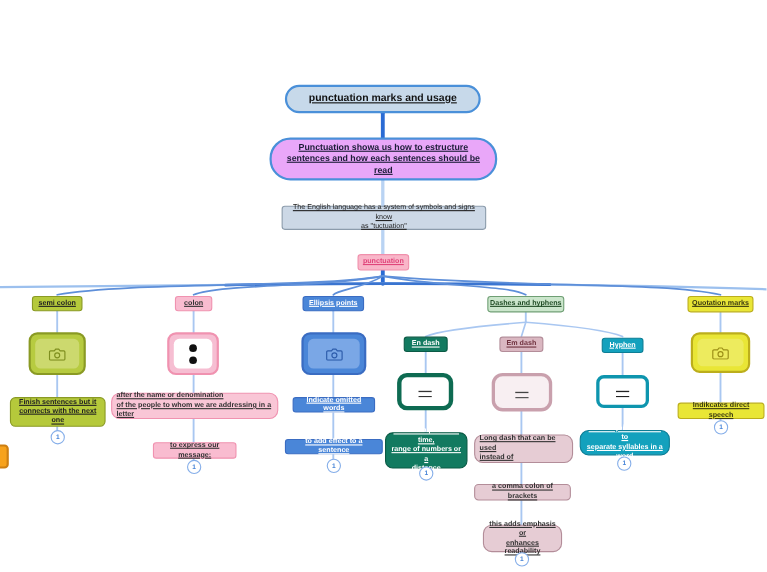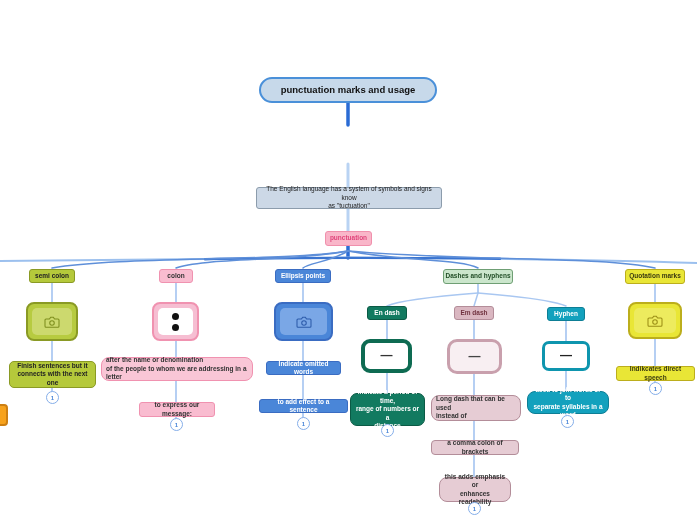--- a/index.html
+++ b/index.html
@@ -1,20 +1,20 @@
 <!DOCTYPE html>
 <html><head>
 <meta charset="utf-8">
 <style>
   html,body{margin:0;padding:0;background:#fff;}
   .canvas{position:relative;width:697px;height:520px;background:#ffffff;overflow:hidden;
           font-family:"Liberation Sans",sans-serif;}
   svg.wires{position:absolute;left:0;top:0;z-index:0;}
   .node{position:absolute;box-sizing:border-box;display:flex;align-items:center;justify-content:center;
-        text-align:center;line-height:1.3;z-index:2;}
+        text-align:center;line-height:1.3;z-index:2;text-decoration:underline;}
   .pre{white-space:pre-line;}
   
   #root{left:259px;top:77px;width:178px;height:26px;background:#c7d9ea;border:2px solid #4a90d9;
         border-radius:13px;font-size:9.5px;font-weight:bold;color:#111;}
   #definition{left:245px;top:125px;width:207px;height:39px;background:#e9a7f9;border:2px solid #4a90d9;
         border-radius:19px;font-size:8px;font-weight:bold;color:#1c1c38;padding:2px 8px;}
   #note{left:256px;top:187px;width:186px;height:22px;background:#ccd8e6;border:1px solid #8c9cac;
         border-radius:3px;font-size:6.5px;color:#222;padding:1px 3px;}
   #hub{left:325px;top:231px;width:47px;height:15px;background:#f9b6c9;border:1px solid #f090ac;
         border-radius:3px;font-size:6.5px;font-weight:bold;color:#e0457b;}
@@ -93,20 +93,21 @@
       <path d="M478,293 L474,306" stroke="#a9c7f1" stroke-width="1.5"></path>
       <path d="M478,293 C516,296 552,300 566,306" stroke="#a9c7f1" stroke-width="1.5"></path>
       <path d="M387,320 L387,424" stroke="#a9c7f1" stroke-width="1.7"></path>
       <path d="M474,320 L474,502" stroke="#a9c7f1" stroke-width="1.7"></path>
       <path d="M566,321 L566,415" stroke="#a9c7f1" stroke-width="1.7"></path>
       <path d="M655,284 L655,382" stroke="#a9c7f1" stroke-width="1.7"></path>
     </g>
   </svg>
 
   <div class="node" id="root">punctuation marks and usage</div>
+  <div class="node" id="definition">Punctuation showa us how to estructure sentences and how each sentences should be read</div>
   <div class="node pre" id="note">The English language has a system of symbols and signs know
 as "tuctuation"</div>
   <div class="node" id="hub">punctuation</div>
 
   <div class="node lbl" id="lbl-semi">semi colon</div>
   <div class="node lbl" id="lbl-colon">colon</div>
   <div class="node lbl" id="lbl-ellipsis">Ellipsis points</div>
   <div class="node lbl" id="lbl-dashes">Dashes and hyphens</div>
   <div class="node lbl" id="lbl-quotation">Quotation marks</div>
   <div class="node lbl" id="lbl-endash">En dash</div>

